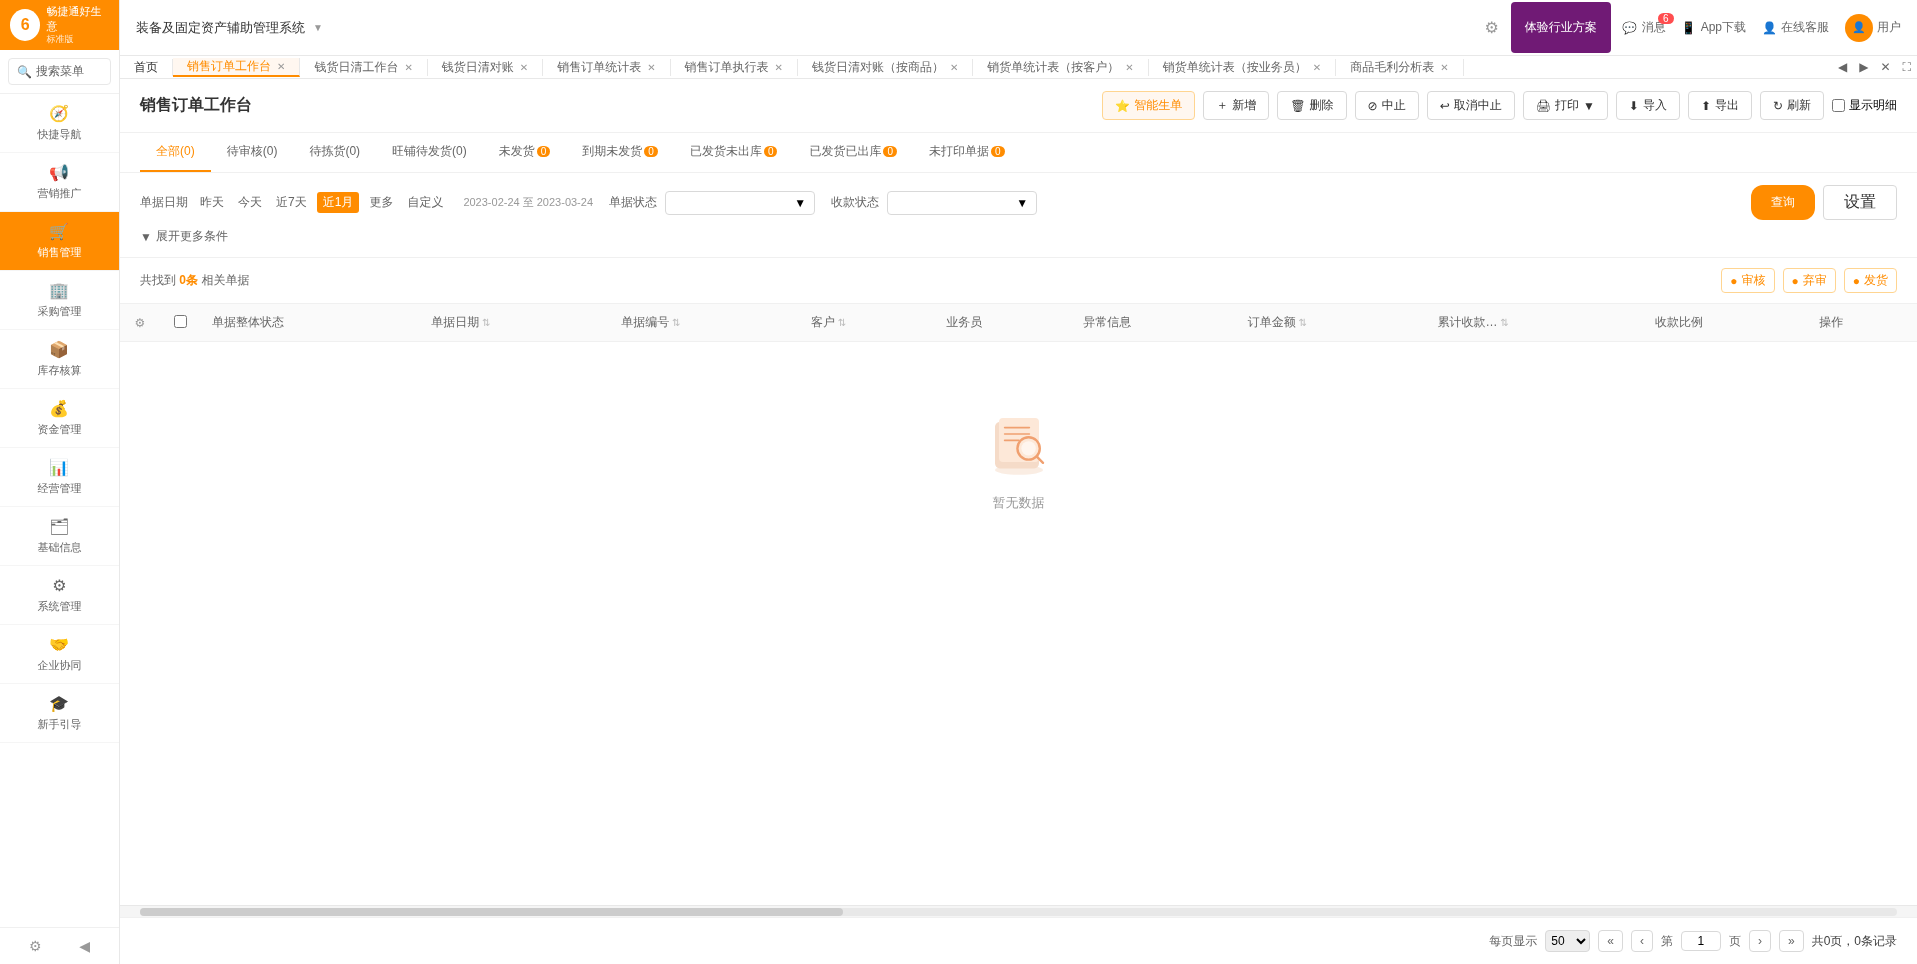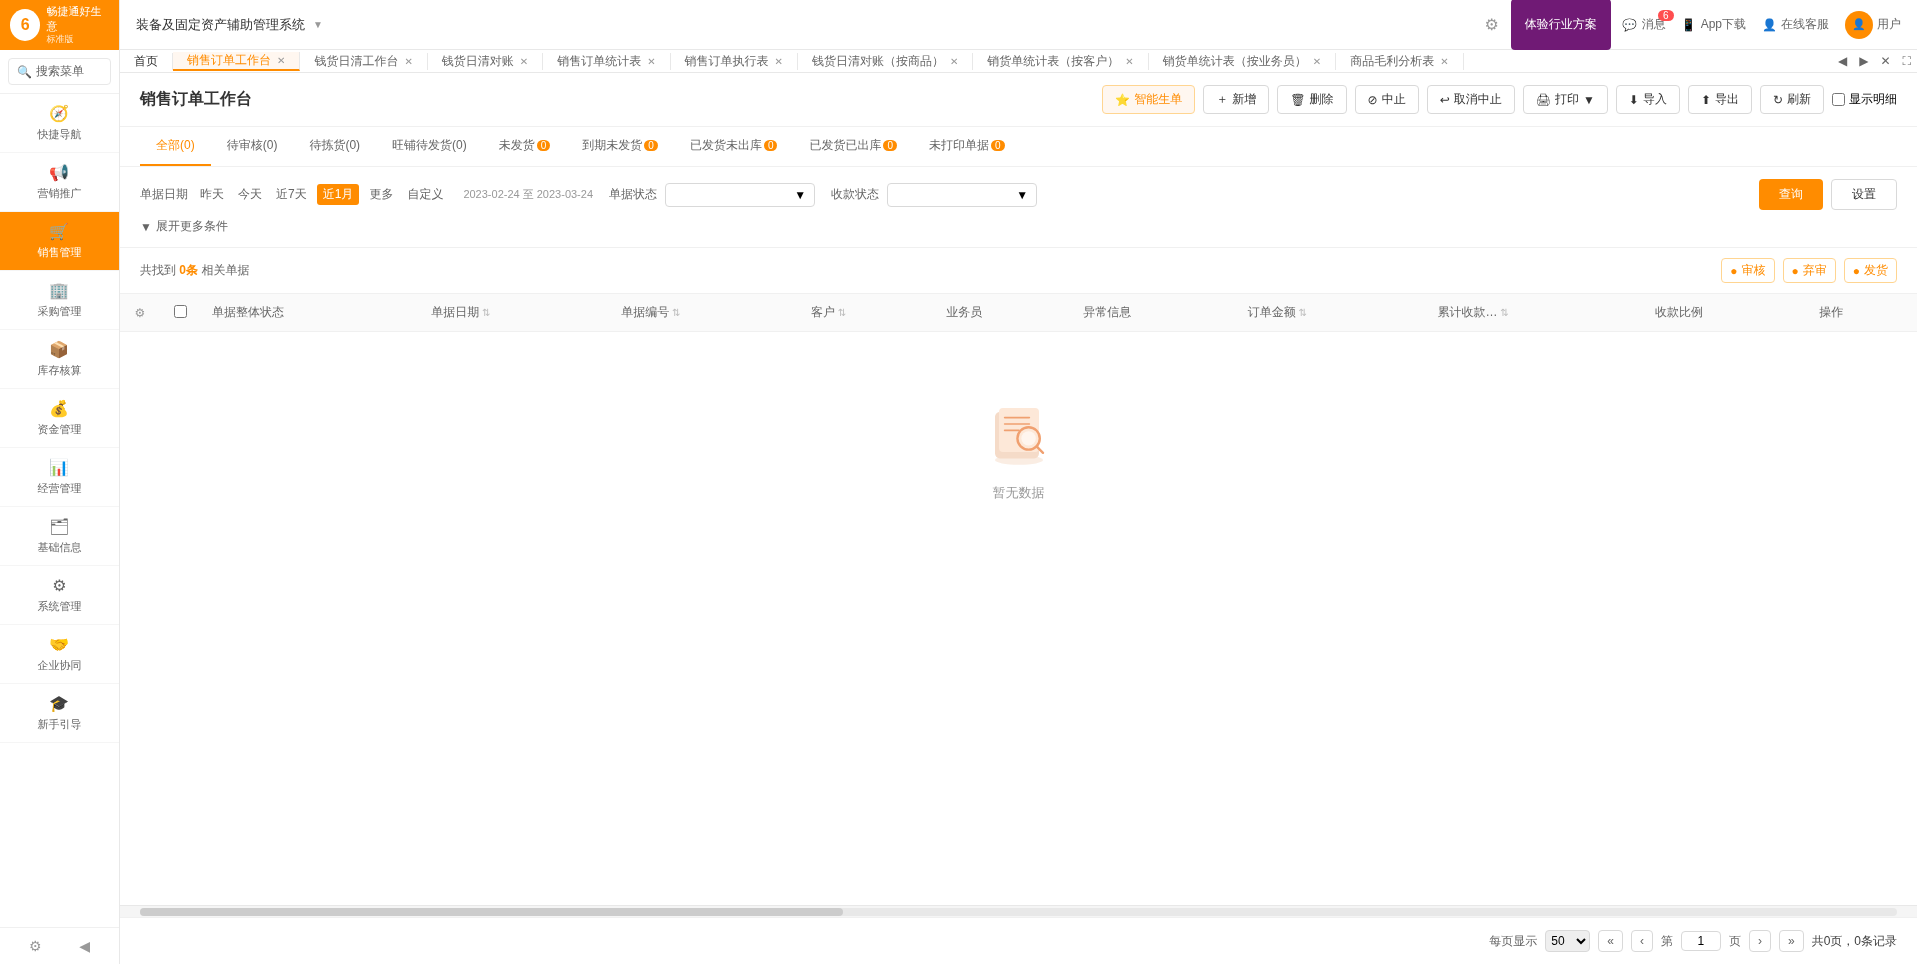--- a/index.html
+++ b/index.html
@@ -17,21 +17,21 @@
     .sidebar-item { display: flex; flex-direction: column; align-items: center; padding: 10px 4px; cursor: pointer; color: #666; border-bottom: 1px solid #f5f5f5; font-size: 11px; gap: 4px; }
     .sidebar-item.active { background: #ff8c00; color: #fff; }
     .sidebar-item .item-icon { font-size: 16px; }
     .sidebar-bottom { padding: 10px; display: flex; justify-content: space-around; border-top: 1px solid #f0f0f0; }
     .sidebar-bottom button { background: none; border: none; cursor: pointer; color: #999; font-size: 14px; }
 
     
     .main { flex: 1; display: flex; flex-direction: column; overflow: hidden; }
 
     
-    .topbar { height: 50px; background: #fff; border-bottom: 1px solid #e8e8e8; display: flex; align-items: center; padding: 0 16px; gap: 12px; flex-shrink: 0; }
+    .topbar { height: 56px; background: #fff; border-bottom: 1px solid #e8e8e8; display: flex; align-items: center; padding: 0 16px; gap: 12px; flex-shrink: 0; }
     .topbar-title { font-size: 13px; color: #333; flex: 1; display: flex; align-items: center; gap: 8px; }
     .topbar-dropdown { color: #999; font-size: 10px; cursor: pointer; }
     .topbar-btn-experience { background: #701a75; color: #fff; border: none; border-radius: 4px; padding: 17px 14px; font-size: 12px; cursor: pointer; }
     .topbar-actions { display: flex; align-items: center; gap: 16px; }
     .topbar-action-item { display: flex; align-items: center; gap: 4px; color: #666; font-size: 12px; cursor: pointer; position: relative; }
     .badge { background: #ff4d4f; color: #fff; border-radius: 10px; padding: 0 4px; font-size: 10px; position: absolute; top: -6px; right: -8px; min-width: 16px; text-align: center; }
     .topbar-settings { color: #999; font-size: 16px; cursor: pointer; }
     .user-avatar { width: 28px; height: 28px; background: #ff8c00; border-radius: 50%; display: flex; align-items: center; justify-content: center; color: #fff; font-size: 11px; }
 
     
@@ -66,22 +66,22 @@
     .filter-item { display: flex; align-items: center; gap: 8px; }
     .filter-label { color: #666; font-size: 12px; white-space: nowrap; }
     .filter-date-options { display: flex; gap: 6px; align-items: center; }
     .date-opt { color: #666; cursor: pointer; font-size: 12px; padding: 2px 4px; }
     .date-opt.active { background: #ff8c00; color: #fff; border-radius: 3px; padding: 2px 6px; }
     .filter-date-range { color: #999; font-size: 11px; margin-left: 8px; }
     .filter-select { display: flex; align-items: center; gap: 4px; border: 1px solid #d9d9d9; border-radius: 4px; padding: 4px 8px; background: #fff; min-width: 150px; cursor: pointer; }
     .filter-select-text { flex: 1; color: #999; font-size: 12px; }
     .filter-expand { display: flex; align-items: center; gap: 4px; color: #666; cursor: pointer; font-size: 12px; margin-top: 8px; }
     .filter-actions { margin-left: auto; display: flex; gap: 8px; }
-    .btn-query { background: #ff8c00; color: #fff; border: none; border-radius: 4px; padding: 6px 20px; cursor: pointer; font-size: 12px; }
-    .btn-settings { background: #fff; color: #333; border: 1px solid #d9d9d9; border-radius: 4px; padding: 6px 20px; cursor: pointer; font-size: 12px; }
+    .btn-query { background: #ff8c00; color: #fff; border: none; border-radius: 12px; padding: 6px 20px; cursor: pointer; font-size: 12px; }
+    .btn-settings { background: #fff; color: #333; border: 1px solid #d9d9d9; border-radius: 4px; padding: 6px 20px; cursor: pointer; font-size: 16px; }
 
     
     .table-area { flex: 1; background: #fff; margin: 0; padding: 0; display: flex; flex-direction: column; }
     .table-toolbar { padding: 10px 20px; display: flex; align-items: center; justify-content: space-between; border-bottom: 1px solid #f0f0f0; }
     .table-count { color: #666; font-size: 12px; }
     .table-count em { color: #ff8c00; font-style: normal; font-weight: bold; }
     .table-toolbar-right { display: flex; gap: 8px; align-items: center; }
     .toolbar-action { display: flex; align-items: center; gap: 4px; color: #ff8c00; cursor: pointer; font-size: 12px; border: 1px solid #ffd591; border-radius: 4px; padding: 3px 8px; }
 
     .table-wrapper { flex: 1; overflow-x: auto; }

